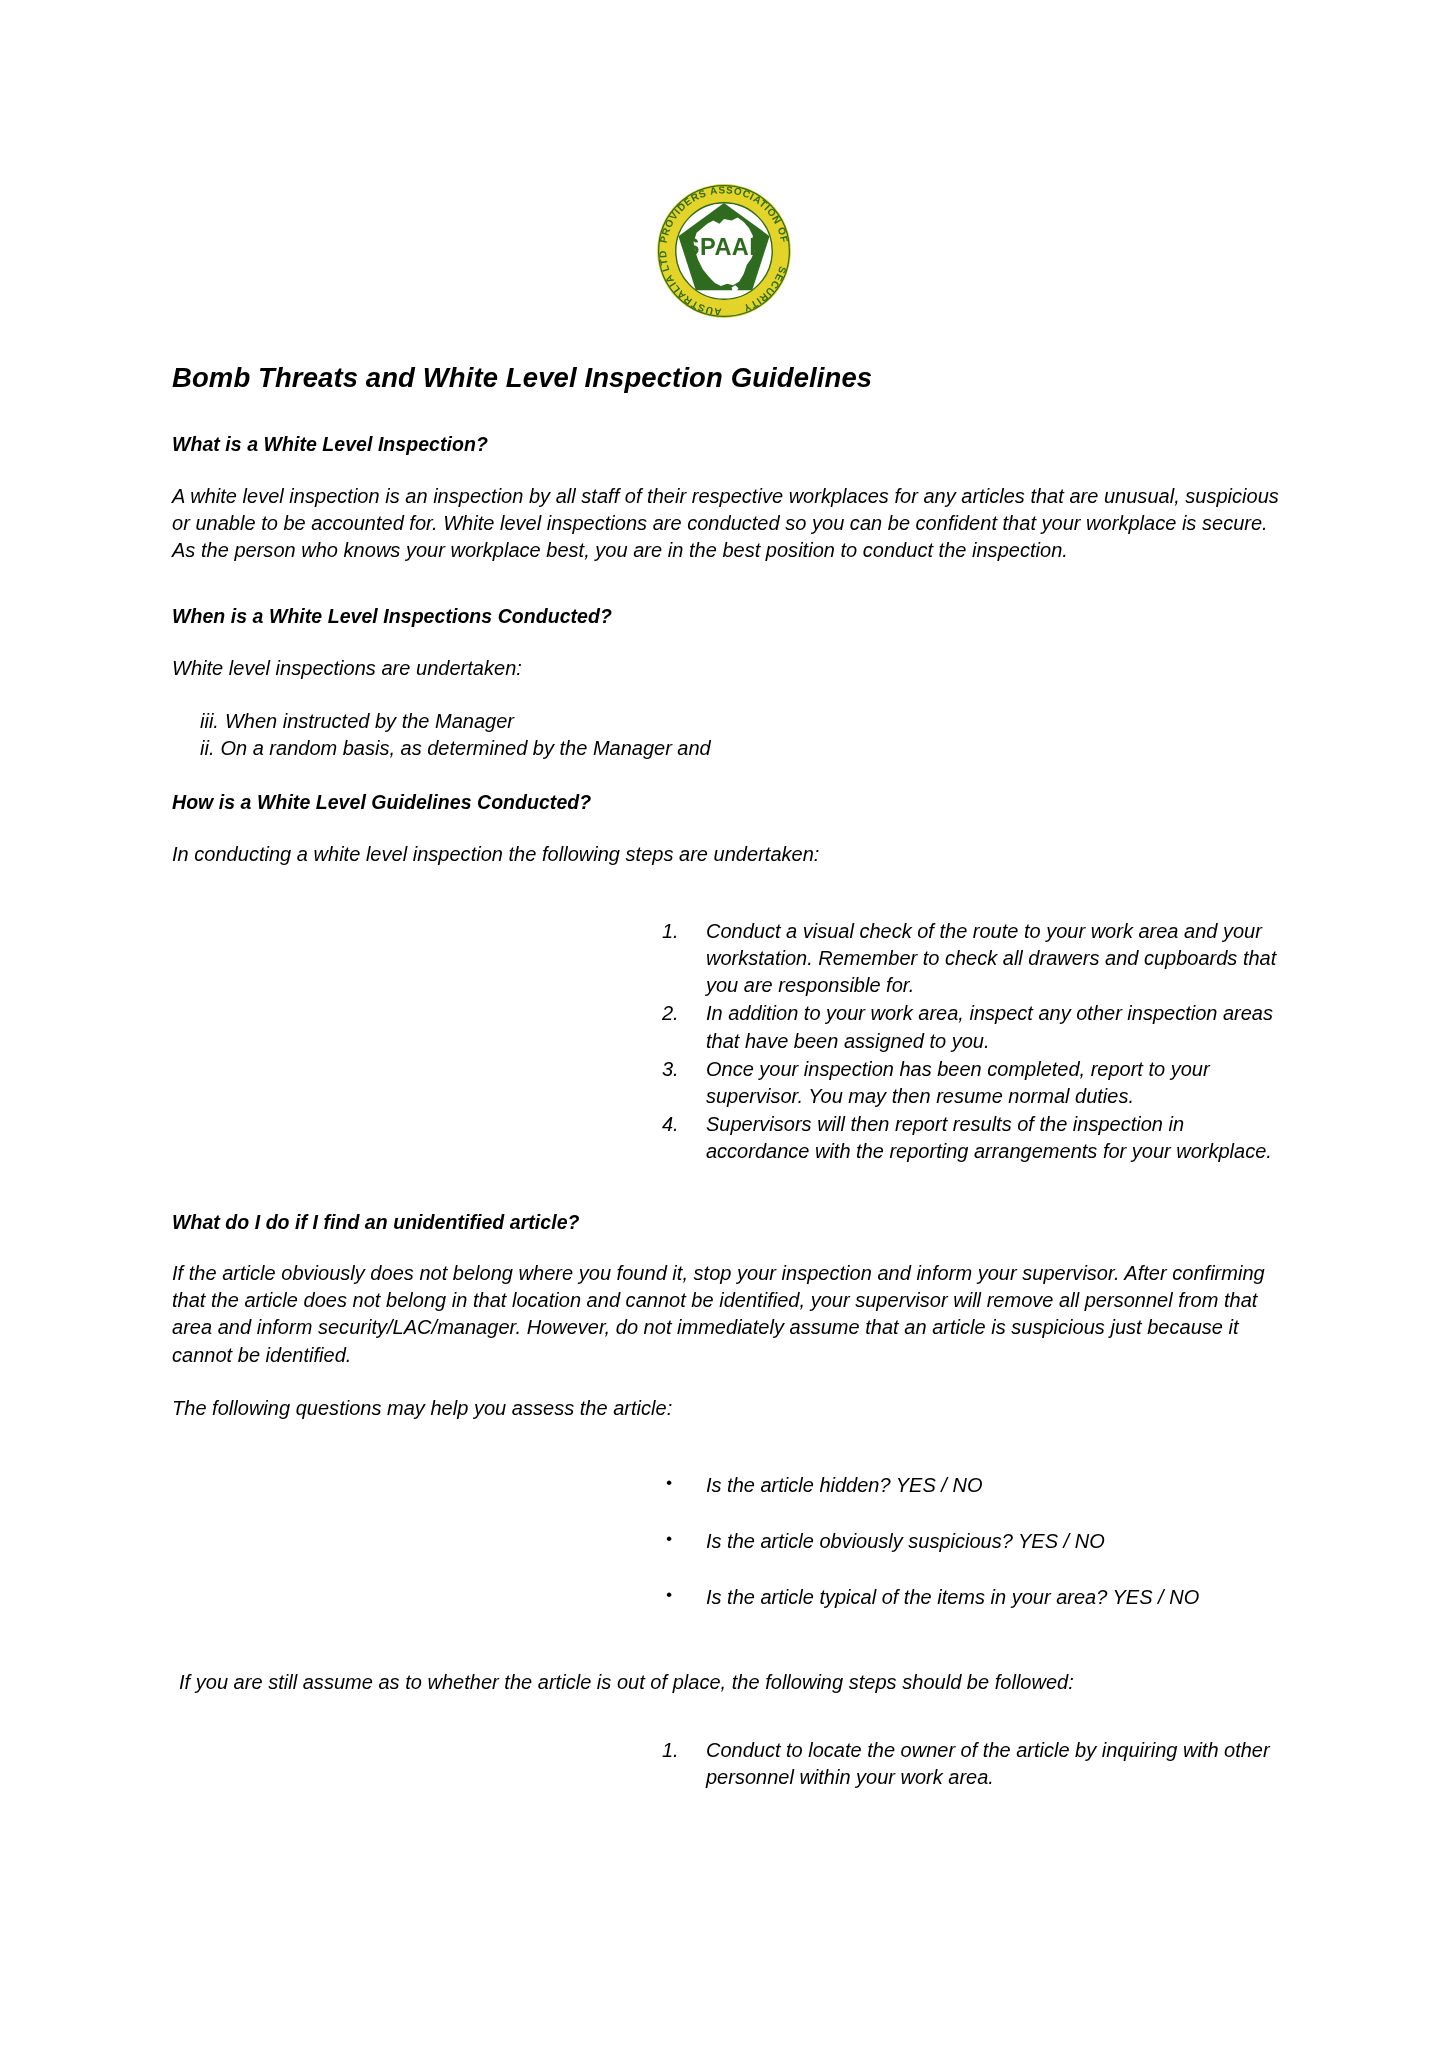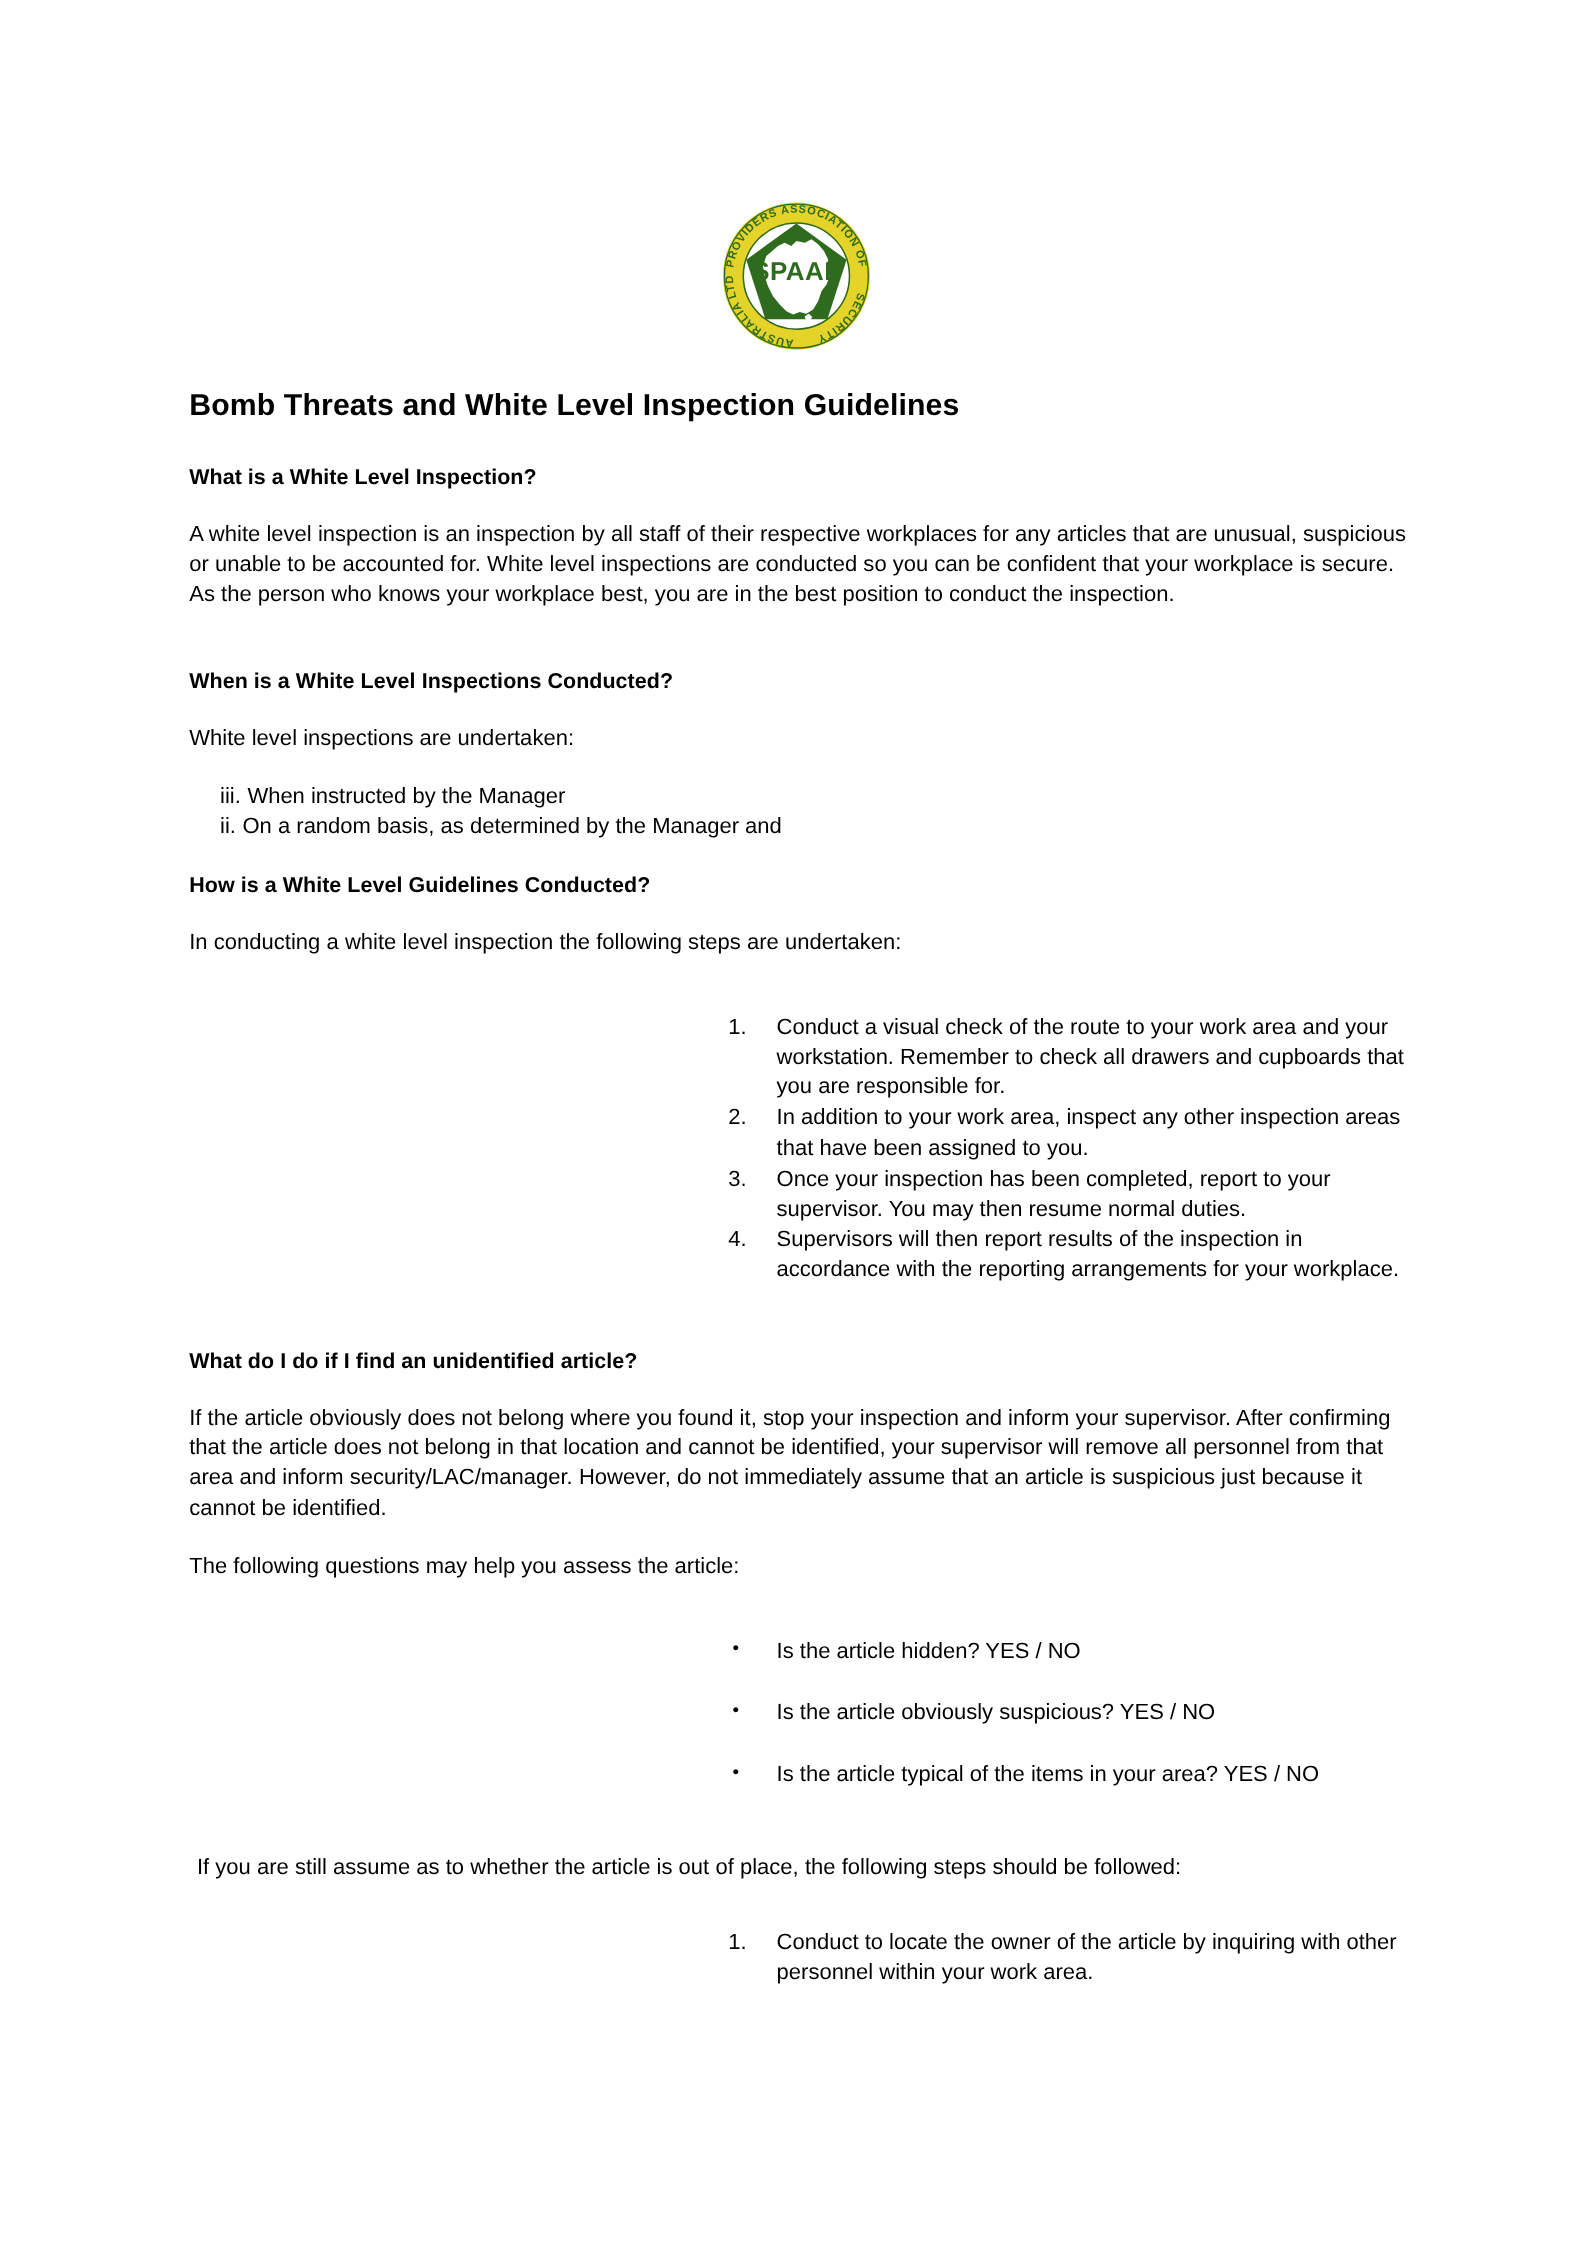--- a/index.html
+++ b/index.html
@@ -31,34 +31,35 @@
     top: 175px;
     width: 152px;
     height: 152px;
   }
   .logo-wrap svg { display: block; width: 152px; height: 152px; }
 
   
   .content {
     position: absolute;
     left: 172px;
-    top: 352px;
+    top: 362px;
     width: 1115px;
+    font-style: italic;
   }
   h1.doc-title {
     font-size: 27.5px;
     font-weight: bold;
     letter-spacing: 0.1px;
     margin: 0 0 38px 0;
     line-height: 1.18;
   }
   h2.section-heading {
     font-size: 19.5px;
     font-weight: bold;
-    margin: 13px 0 26px 0;
+    margin: 0 0 26px 0;
     line-height: 1.25;
     letter-spacing: 0.05px;
   }
   p.body-text {
     font-size: 20px;
     font-weight: normal;
     margin: 0 0 26px 0;
     line-height: 1.36;
     letter-spacing: 0.02px;
   }

